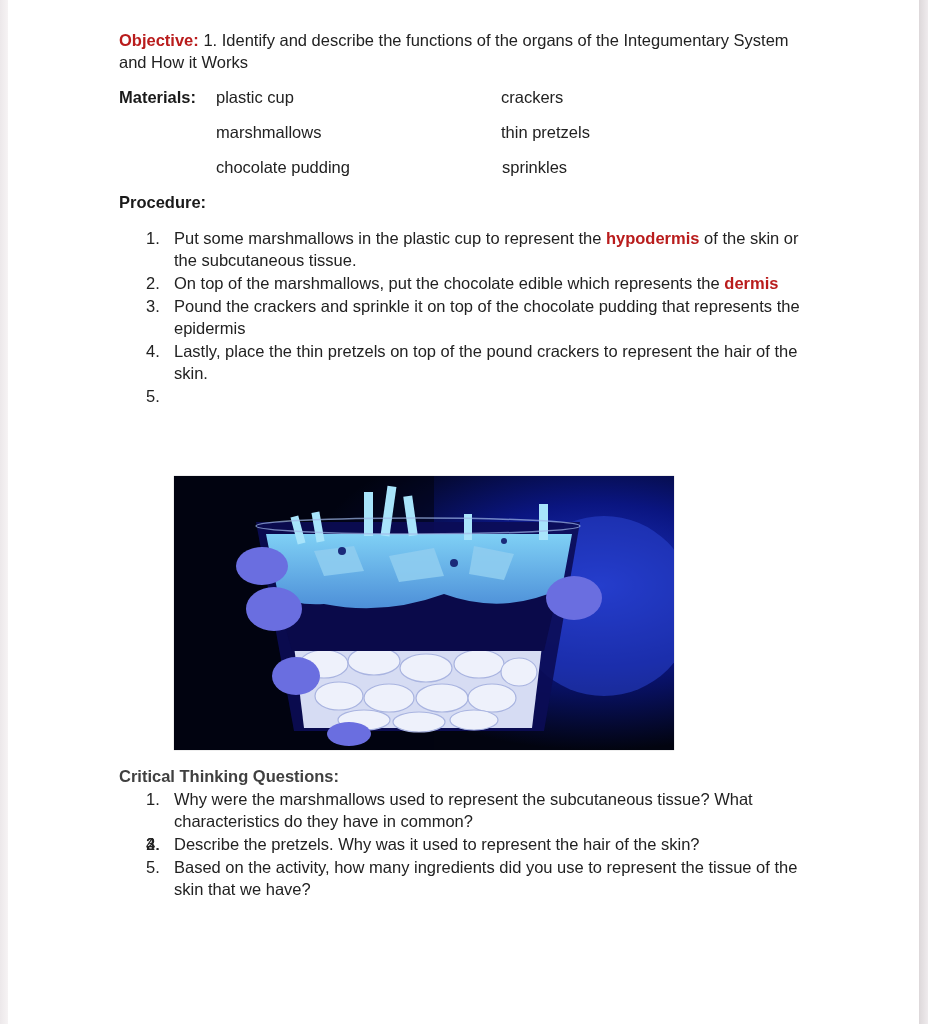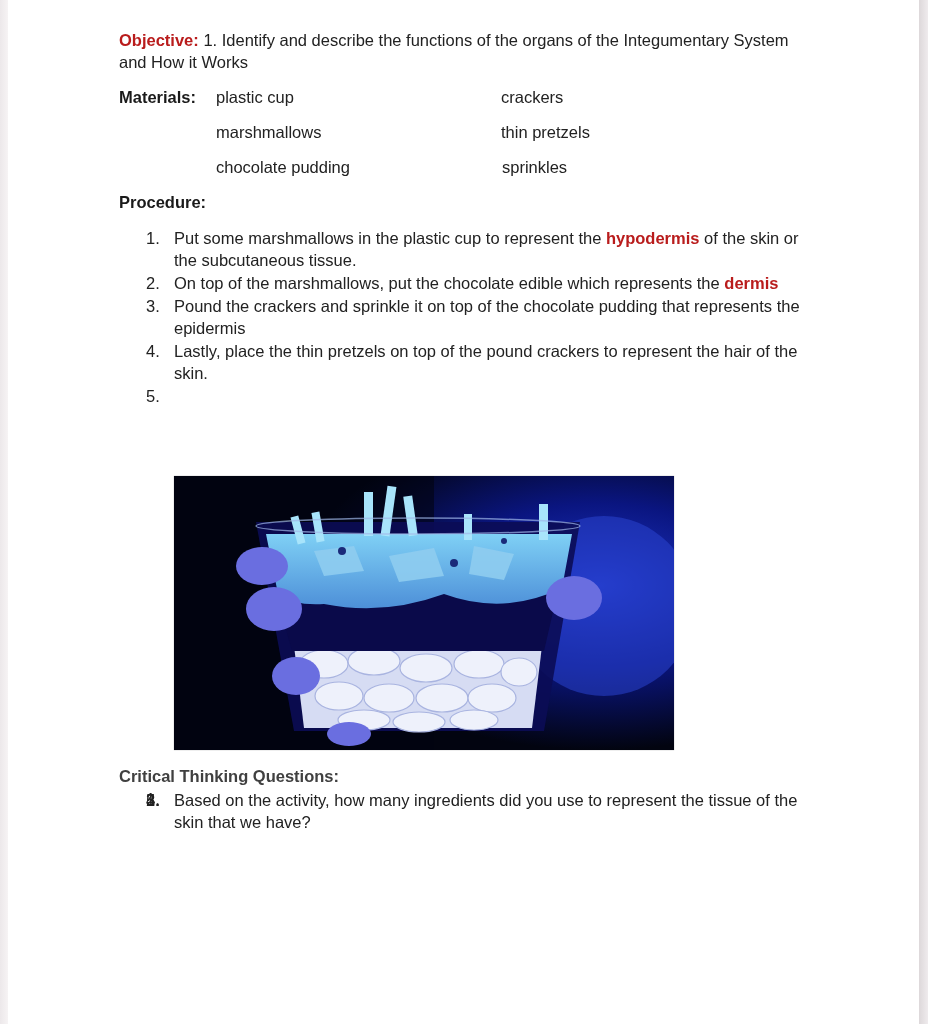--- a/index.html
+++ b/index.html
@@ -145,28 +145,30 @@
         <ellipse cx="400" cy="122" rx="28" ry="22"></ellipse>
       </g>
     </svg>
   </div>
 
   <div class="abs ctq-label">Critical Thinking Questions:</div>
 
   <ol class="steps ctq-list">
     <li>
       <span class="num">1.</span>
+      <span>Why were the marshmallows used to represent the subcutaneous tissue? What characteristics do they have in common?</span>
     </li>
     <li>
       <span class="num">2.</span>
     </li>
     <li>
       <span class="num">3.</span>
     </li>
     <li>
       <span class="num">4.</span>
+      <span>Describe the pretzels. Why was it used to represent the hair of the skin?</span>
     </li>
     <li>
       <span class="num">5.</span>
       <span>Based on the activity, how many ingredients did you use to represent the tissue of the skin that we have?</span>
     </li>
   </ol>
 </div>
 
 </body></html>

